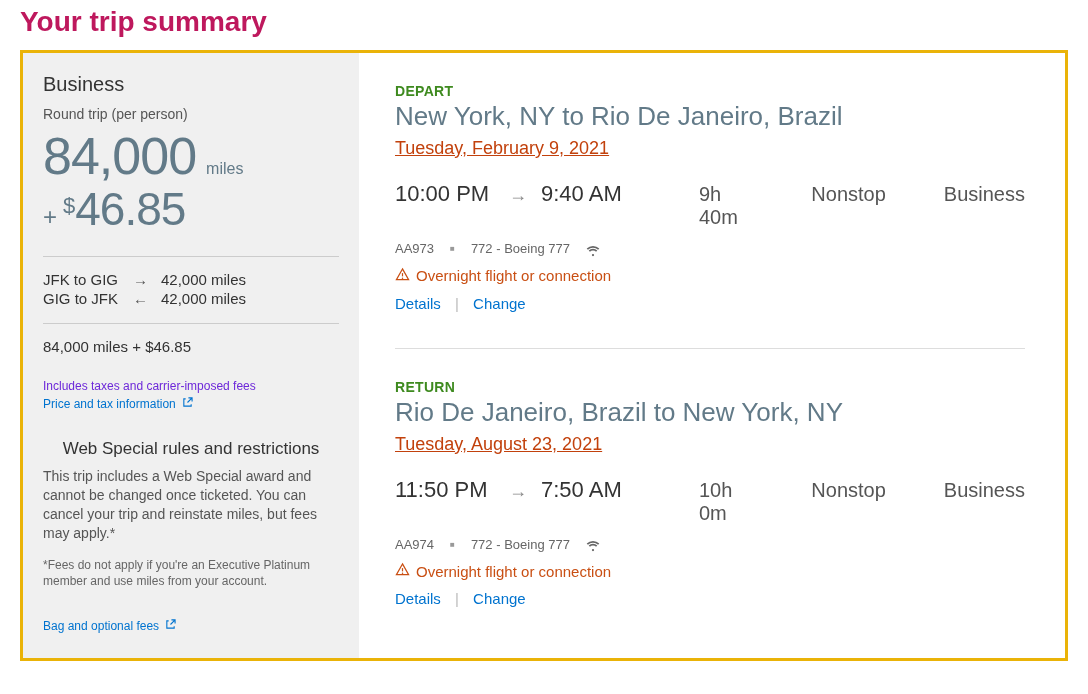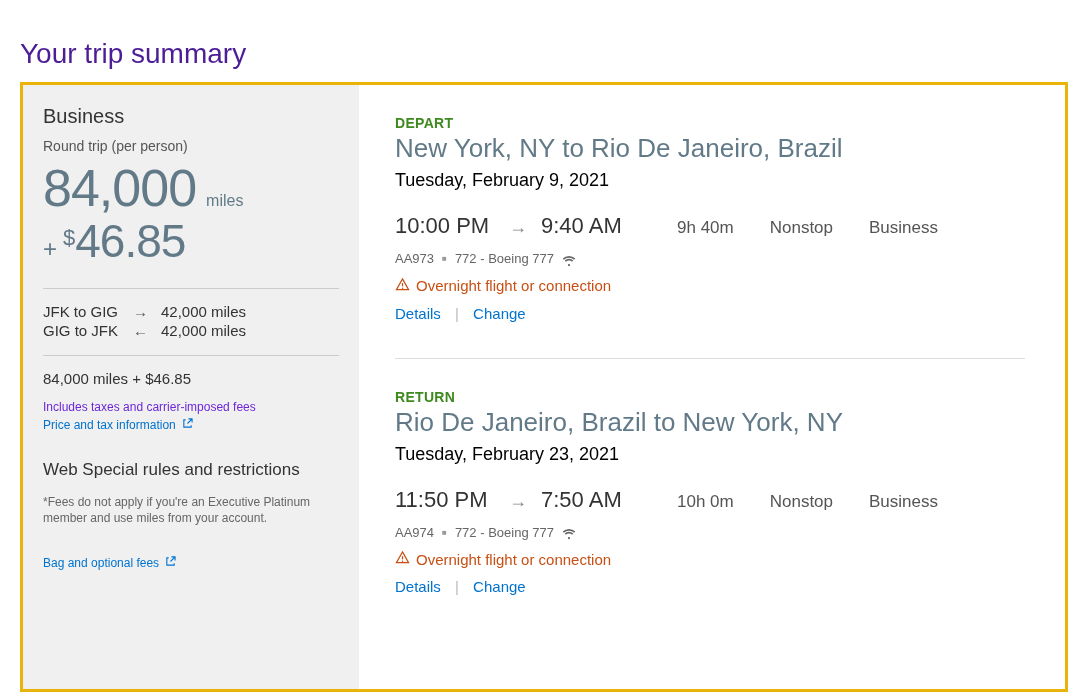--- a/index.html
+++ b/index.html
@@ -5,24 +5,23 @@
   * { box-sizing: border-box; margin: 0; padding: 0; }
   body {
     font-family: -apple-system, "Helvetica Neue", Arial, sans-serif;
     background: #fff;
     color: #333;
     width: 1088px;
     padding: 0 20px;
   }
   .page-title {
     font-size: 28px;
-    font-weight: 400;
-    color: #4c1d95;
+    font-weight: 700;
+    color: #be185d;
     padding: 6px 0 12px 0;
-    margin-top: 32px;
   }
   .card {
     border: 3px solid #eab308;
     display: flex;
     min-height: 610px;
     margin-bottom: 20px;
   }
   
   .sidebar {
     width: 336px;
@@ -78,34 +77,34 @@
     border-top: 1px solid #ccc;
     margin: 0 0 14px 0;
   }
   .routes { font-size: 15px; color: #333; margin-bottom: 16px;}
   .route-row { display: flex; align-items: center; margin-bottom: 2px; }
   .route-od { width: 90px; }
   .route-arrow { width: 28px; color: #555; font-size: 15px;}
   .route-miles {}
   .total-line { font-size: 15px; margin-bottom: 2px;}
   .total-line b { font-weight: 600;}
-  .total-sum { font-size: 15px; margin-bottom: 13px;}
+  .total-sum { font-size: 15px; margin-bottom: 24px;}
   .fine { font-size: 12px; color: #6d28d9; margin-bottom: 2px;}
   .link {
     color: #0073cf;
     text-decoration: none;
     cursor: pointer;
     font-size: 12px;
   }
   .link .ext {
     font-size: 12px;
     margin-left: 3px;
     display:inline-block;
   }
-  .ws-head { font-size: 17px; color: #333; margin: 28px 0 8px; font-weight: 400;}
+  .ws-head { font-size: 17px; color: #333; margin: 28px 0 8px; font-weight: 400; text-align: center;}
   .ws-body { font-size: 14px; color: #555; line-height: 1.35;}
   .ws-foot { font-size: 12px; color: #666; margin-top: 14px; line-height: 1.35;}
   .bagfees { margin-top: 28px; }
   
   .main {
     flex: 1;
     padding: 30px 40px 30px 36px;
   }
   .seg { margin-bottom: 10px; }
   .seg-label {
@@ -116,44 +115,45 @@
     margin-bottom: 2px;
   }
   .seg-route {
     font-size: 26px;
     color: #627a88;
     font-weight: 400;
     margin-bottom: 6px;
   }
   .seg-date {
     font-size: 18px;
-    color: #000000;
+    color: #c2410c;
     margin-bottom: 22px;
+    text-decoration: underline;
   }
   .seg-row1 {
     display: flex;
     align-items: baseline;
     font-size: 22px;
     color: #333;
     margin-bottom: 12px;
   }
   .seg-row1 .dep { min-width: 100px; }
   .seg-row1 .arrw { margin: 0 14px; color: #888; font-size: 18px;}
   .seg-row1 .arr { min-width: 100px; }
   .seg-row1 .dur, .seg-row1 .stops, .seg-row1 .cabin2 {
-    font-size: 17px;
+    font-size: 20px;
     color: #555;
-    margin-left: 36px;
+    margin-left: 58px;
   }
   .seg-meta {
     font-size: 13px;
     color: #666;
     display: flex;
     align-items: center;
-    gap: 8px;
+    gap: 16px;
     margin-bottom: 10px;
   }
   .seg-meta .dot { color: #999; font-size: 8px; }
   .wifi-icon svg { width: 14px; height: 14px; vertical-align: middle;}
   .overnight {
     color: #c94f13;
     font-size: 15px;
     display: flex;
     align-items: center;
     gap: 6px;
@@ -212,20 +212,21 @@
     <a class="link">
       <span>Price and tax information</span>
       <span class="ext">
         <svg viewBox="0 0 12 12" width="11" height="11">
             <path fill="none" stroke="#0073cf" stroke-width="1.2" d="M4 2H2v8h8V8 M6 6l5-5 M7 1h4v4"></path>
           </svg>
       </span>
     </a>
 
     <div class="ws-head">Web Special rules and restrictions</div>
+    <div class="ws-body">This trip includes a Web Special award and cannot be changed once ticketed. You can cancel your trip and reinstate miles, but fees may apply.*</div>
     <div class="ws-foot">*Fees do not apply if you're an Executive Platinum member and use miles from your account.</div>
 
     <div class="bagfees">
       <a class="link">
         <span>Bag and optional fees</span>
         <span class="ext">
           <svg viewBox="0 0 12 12" width="11" height="11">
               <path fill="none" stroke="#0073cf" stroke-width="1.2" d="M4 2H2v8h8V8 M6 6l5-5 M7 1h4v4"></path>
             </svg>
         </span>
@@ -272,21 +273,21 @@
         <span class="pipe">|</span>
         <a>Change</a>
       </div>
     </div>
 
     <hr class="seg-hr">
 
     <div class="seg">
       <div class="seg-label">RETURN</div>
       <div class="seg-route">Rio De Janeiro, Brazil to New York, NY</div>
-      <div class="seg-date">Tuesday, February 23, 2021</div>
+      <div class="seg-date">Tuesday, August 23, 2021</div>
       <div class="seg-row1">
         <span class="dep">11:50 PM</span>
         <span class="arrw">→</span>
         <span class="arr">7:50 AM</span>
         <span class="dur">10h 0m</span>
         <span class="stops">Nonstop</span>
         <span class="cabin2">Business</span>
       </div>
       <div class="seg-meta">
         <span>AA974</span>

